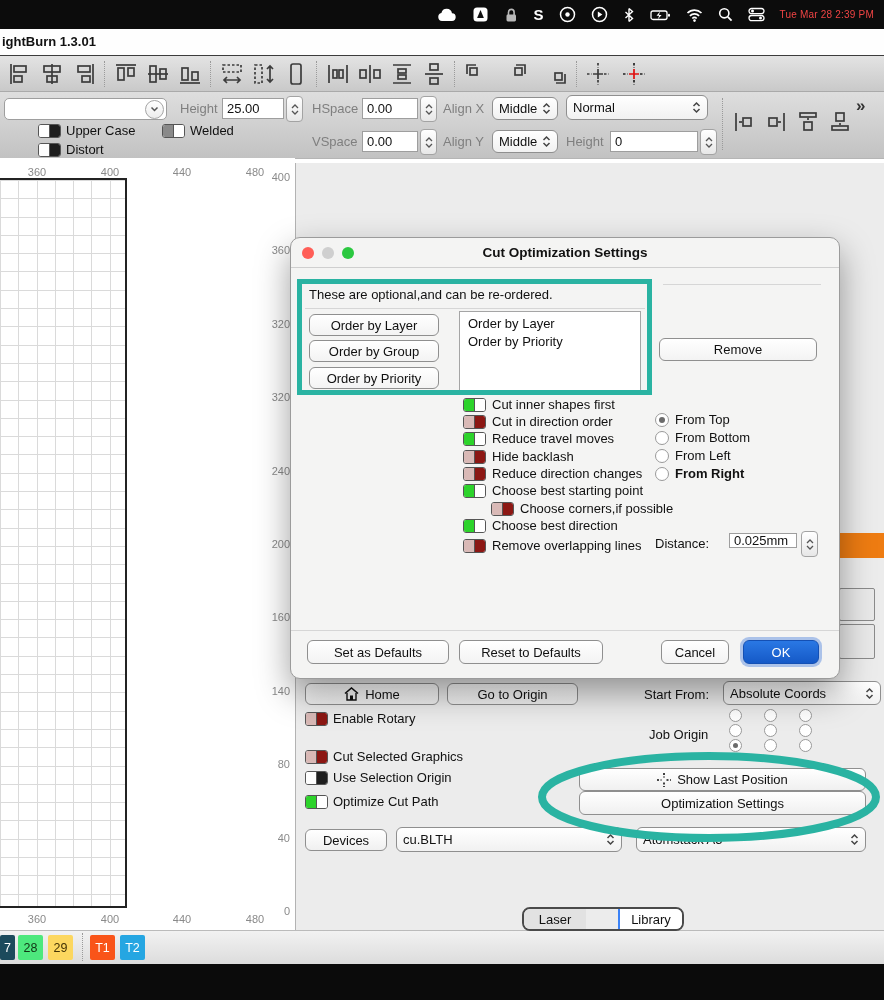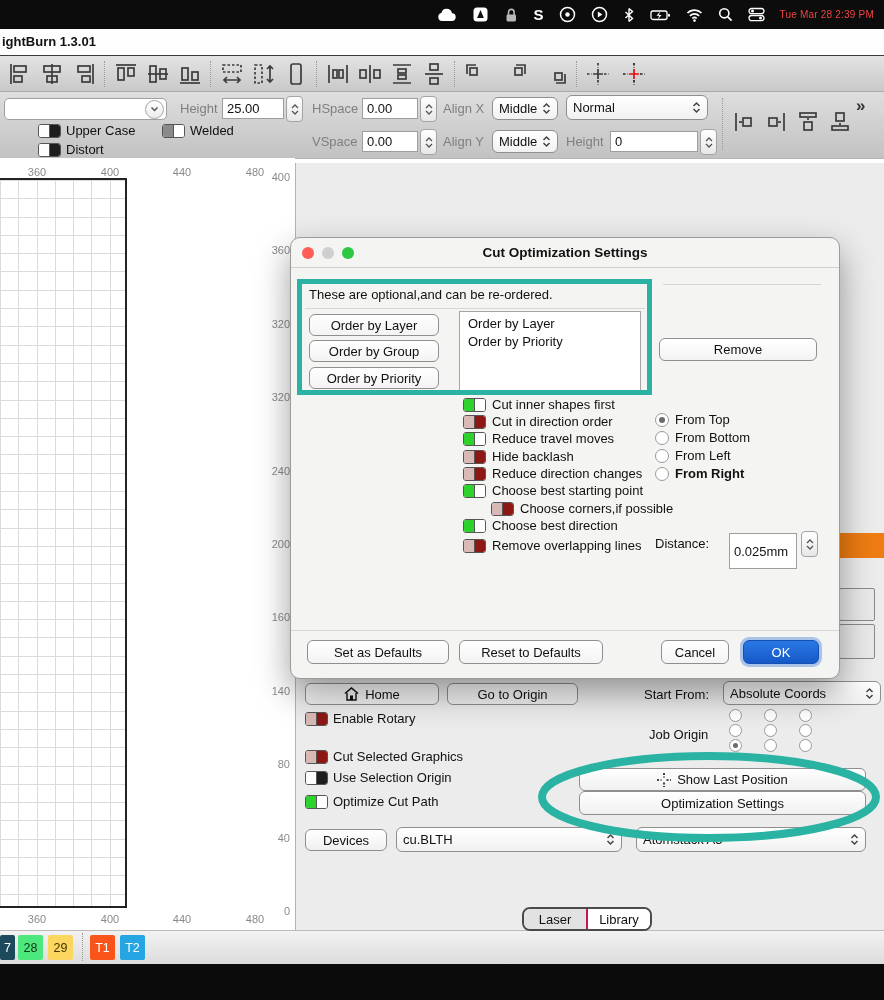--- a/index.html
+++ b/index.html
@@ -78,21 +78,21 @@
   .pbtn{position:absolute;background:linear-gradient(#fff,#f0f0f0);border:1px solid #8f8f8f;border-radius:6px;
         display:flex;align-items:center;justify-content:center;gap:6px;font-size:13px;color:#111;box-sizing:border-box;}
   .plbl{position:absolute;font-size:13px;color:#111;}
   .orangebar{position:absolute;background:#ee7c12;}
   .gbox{position:absolute;border:1.5px solid #8a8a8a;background:#e9e9e9;border-radius:2px;}
   .jo{position:absolute;width:13px;height:13px;border:1px solid #9a9a9a;border-radius:50%;background:#fff;box-sizing:border-box;}
   .jo.selected::after{content:"";position:absolute;inset:3px;background:#6b6b6b;border-radius:50%;}
   .tabs{position:absolute;display:flex;border:2px solid #4a4a4a;border-radius:8px;overflow:hidden;height:24px;box-sizing:border-box;}
   .tab{display:flex;align-items:center;justify-content:center;font-size:13px;color:#111;width:62px;}
   .tab.active{background:#e2e2e2;}
-  .tab.inactive{background:#fff;border-left:2px solid #be185d;}
+  .tab.inactive{background:#fff;border-left:2px solid #3b82f6;margin-left:32px;}
 
   
   .dialog{position:absolute;left:290px;top:237px;width:548px;height:440px;background:#f4f4f3;
           border:1px solid #9b9b9b;border-radius:10px;box-shadow:0 14px 34px rgba(0,0,0,.38);z-index:10;}
   .dlg-titlebar{position:absolute;left:0;top:0;width:100%;height:30px;border-bottom:1px solid #cfcfcf;box-sizing:border-box;}
   .lights{position:absolute;left:11px;top:9px;display:flex;gap:8px;}
   .light{width:12px;height:12px;border-radius:50%;}
   .dlg-title{position:absolute;left:0;top:7px;width:100%;text-align:center;font-size:13.5px;font-weight:bold;color:#111;}
   .tealbox{position:absolute;left:6px;top:41px;width:355px;height:116px;border:5px solid #2ab3a2;box-sizing:border-box;z-index:3;pointer-events:none;}
   .note{position:absolute;left:18px;top:49px;font-size:13px;color:#111;}
@@ -655,21 +655,21 @@
     <div class="radrow" style="left:364px;top:210px;">
       <span class="radio unselected"></span>
       <span class="lblb">From Left</span>
     </div>
     <div class="radrow" style="left:364px;top:228px;font-weight:bold;">
       <span class="radio unselected"></span>
       <span class="lblb">From Right</span>
     </div>
 
     <span class="lblb abs" style="left:364px;top:298px;">Distance:</span>
-    <input class="field" style="left: 438px; top: 295px; width: 68px; height: 36px;" value="0.025mm">
+    <input class="field" style="left: 438px; top: 295px; width: 68px; height: 15px;" value="0.025mm">
     <span class="stepper" style="left:510px;top:293px;">
         <svg width="8" height="5" viewBox="0 0 8 5">
           <path d="M1 4l3-3 3 3" stroke="#555" fill="none" stroke-width="1.3"></path>
         </svg>
         <svg width="8" height="5" viewBox="0 0 8 5">
           <path d="M1 1l3 3 3-3" stroke="#555" fill="none" stroke-width="1.3"></path>
         </svg>
       </span>
 
     <div class="hrline" style="left:0;top:392px;width:548px;"></div>

